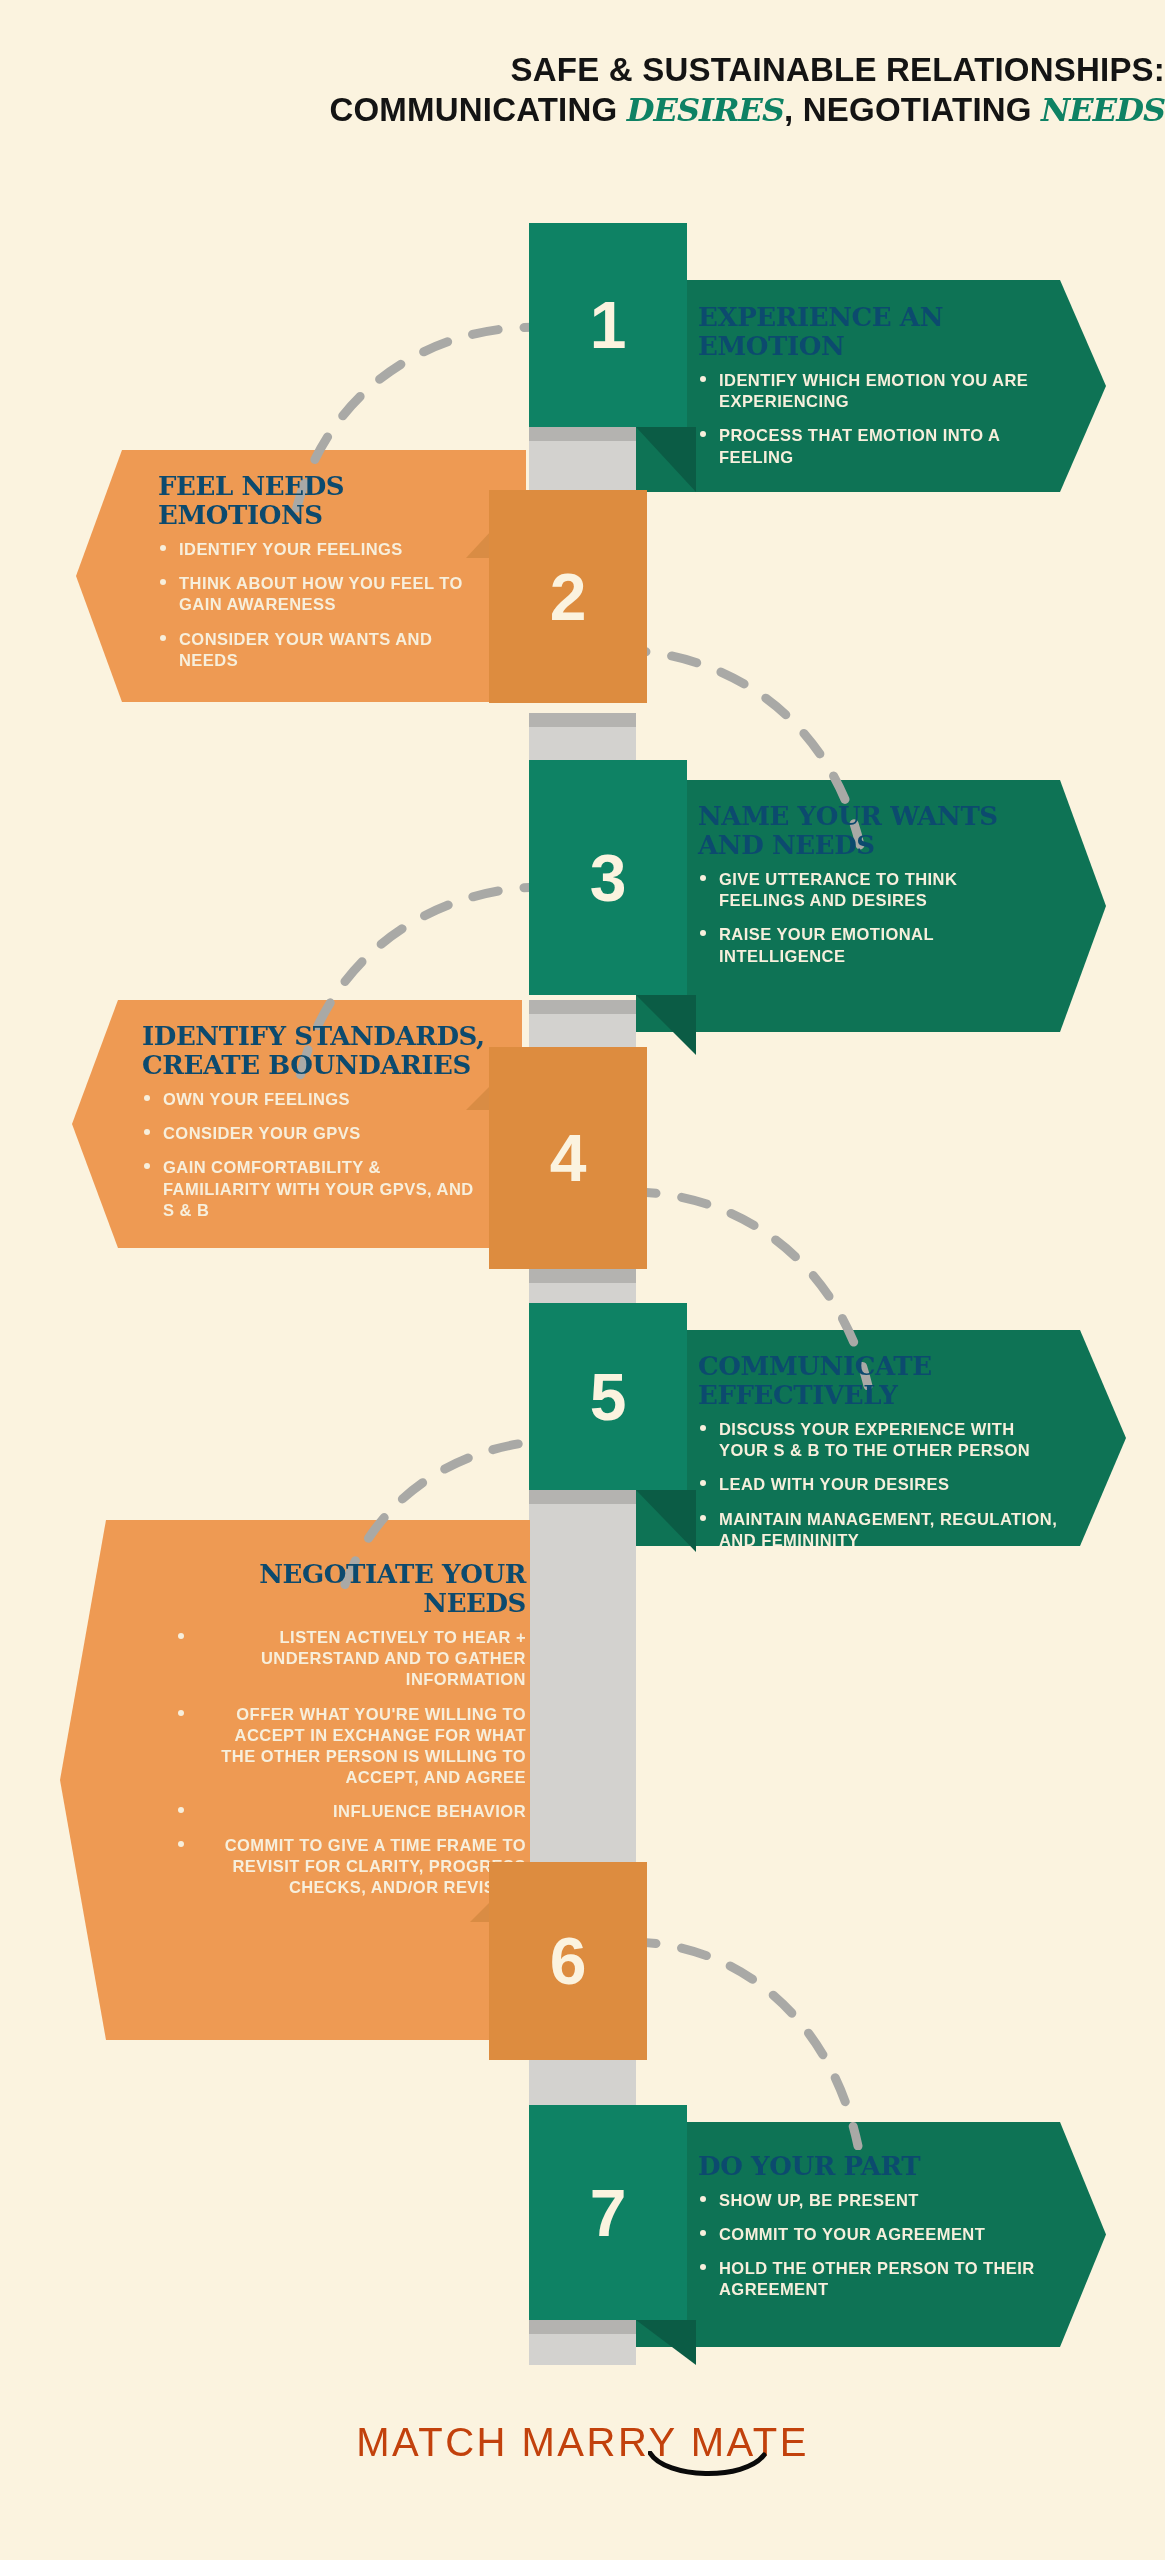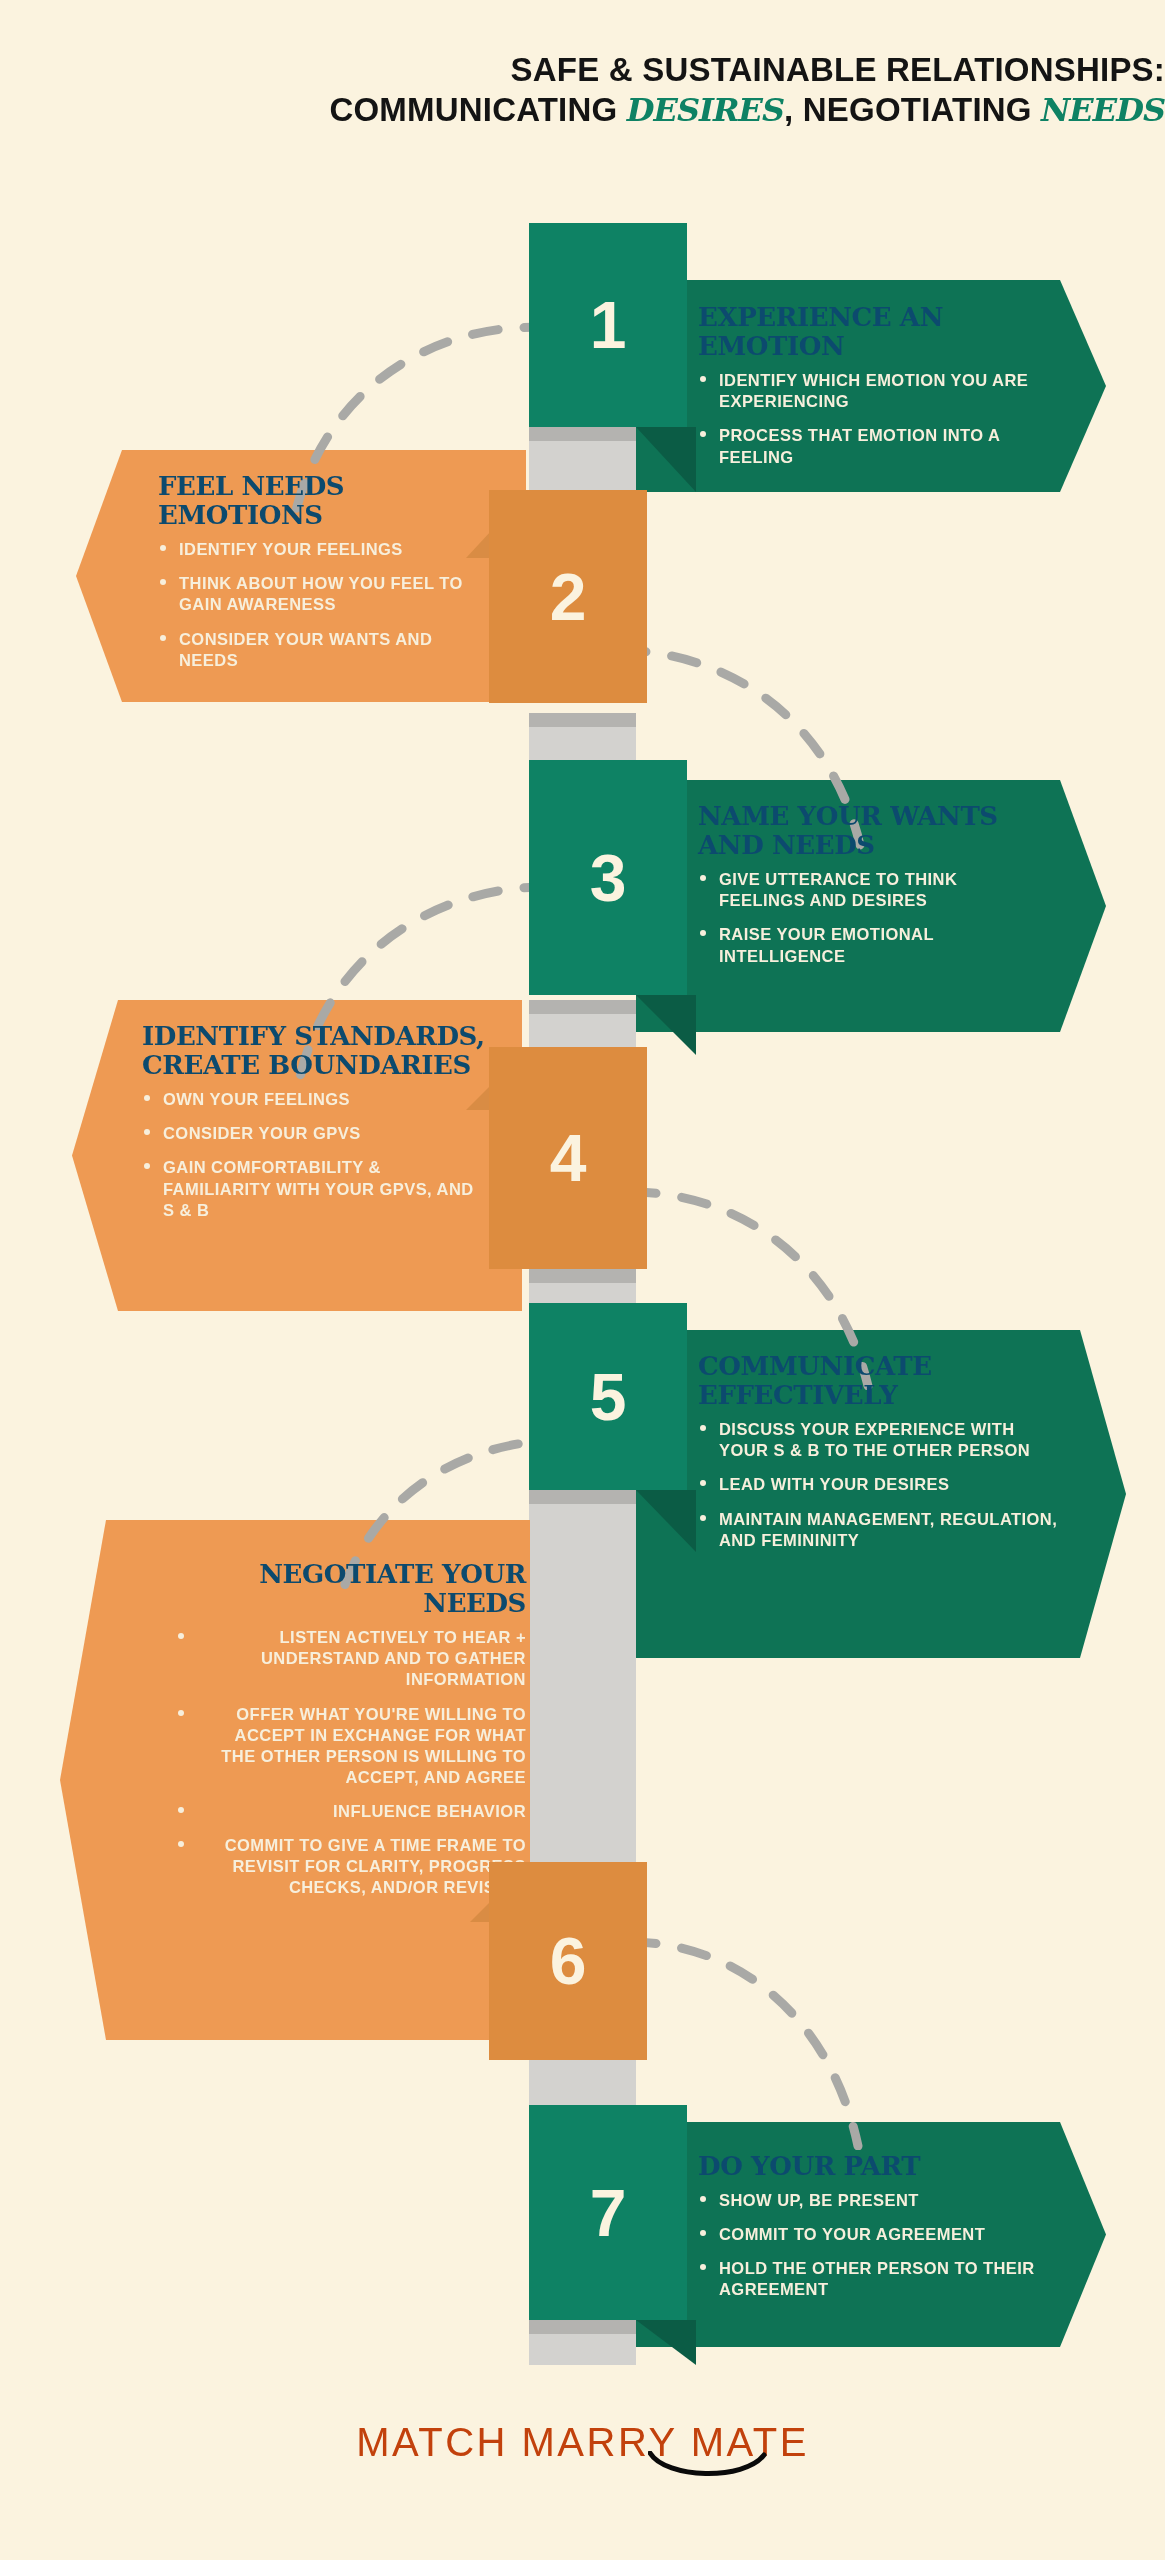--- a/index.html
+++ b/index.html
@@ -200,41 +200,41 @@
       </div>
     </div>
   </div>
   <svg class="shadowtri" style="left:636px;top:995px;" width="60" height="60">
       <polygon points="0,0 60,0 60,60" fill="#0B5C45"></polygon>
     </svg>
   <div class="numbox num-green" style="left:529px;top:760px;width:158px;height:235px;">
     <span class="n">3</span>
   </div>
 
-  <div class="panel panel-orange" style="left:72px;top:1000px;width:450px;height:311px;">
+  <div class="panel panel-orange" style="left:72px;top:1000px;width:450px;height:248px;">
     <div class="body">
       <div class="shape"></div>
       <div class="ptext" style="left:70px;top:22px;width:345px;">
         <div class="phead">IDENTIFY STANDARDS, CREATE BOUNDARIES</div>
         <ul class="plist">
           <li>OWN YOUR FEELINGS</li>
           <li>CONSIDER YOUR GPVS</li>
           <li>GAIN COMFORTABILITY &amp; FAMILIARITY WITH YOUR GPVS, AND S &amp; B</li>
         </ul>
       </div>
     </div>
   </div>
   <svg class="shadowtri" style="left:466px;top:1047px;" width="63" height="63">
       <polygon points="63,0 63,63 0,63" fill="#D98C44"></polygon>
     </svg>
   <div class="numbox num-orange" style="left:489px;top:1047px;width:158px;height:222px;">
     <span class="n">4</span>
   </div>
 
-  <div class="panel panel-green" style="left:636px;top:1330px;width:490px;height:328px;">
+  <div class="panel panel-green" style="left:636px;top:1330px;width:490px;height:216px;">
     <div class="body">
       <div class="shape"></div>
       <div class="ptext" style="left:62px;top:22px;width:360px;">
         <div class="phead">COMMUNICATE EFFECTIVELY</div>
         <ul class="plist">
           <li>DISCUSS YOUR EXPERIENCE WITH YOUR S &amp; B TO THE OTHER PERSON</li>
           <li>LEAD WITH YOUR DESIRES</li>
           <li>MAINTAIN MANAGEMENT, REGULATION, AND FEMININITY</li>
         </ul>
       </div>

